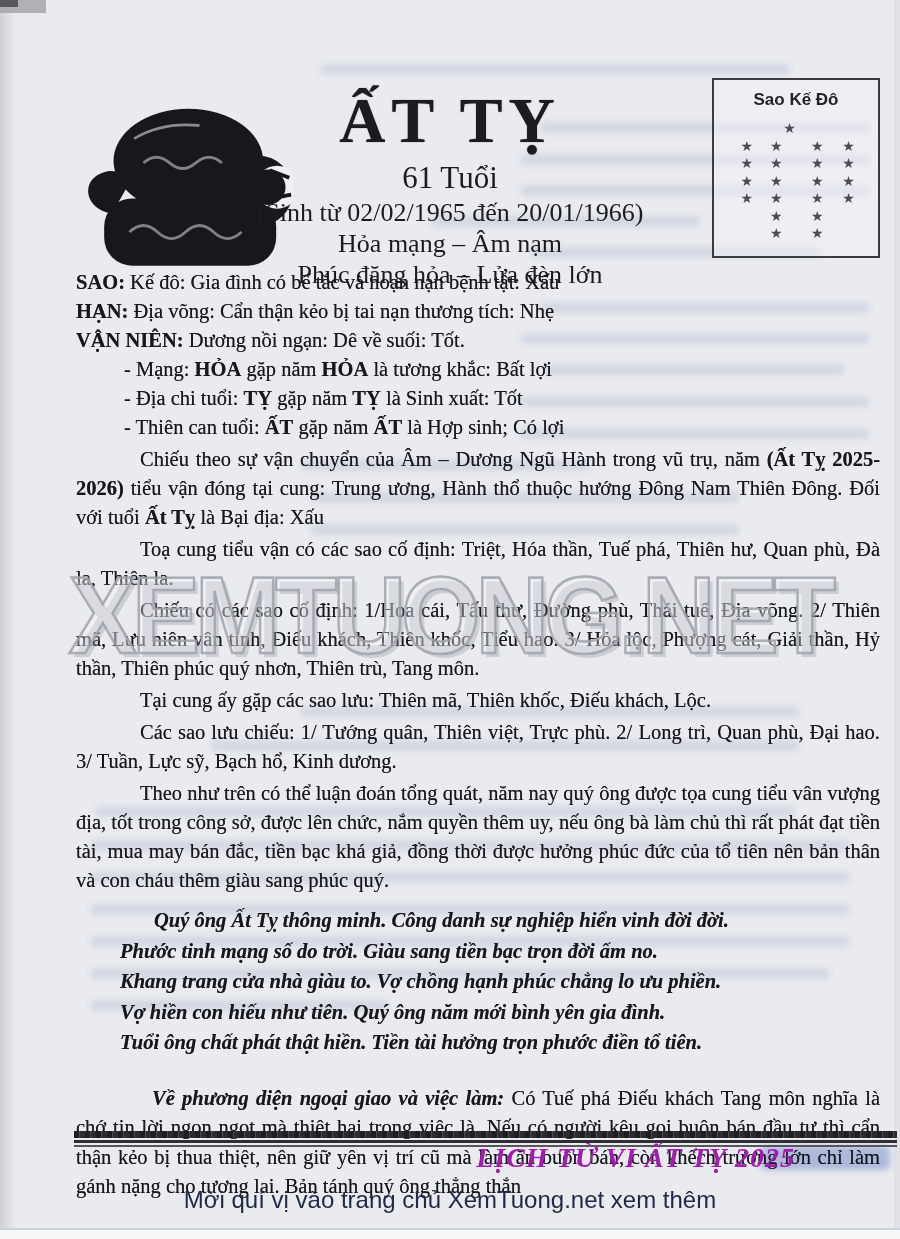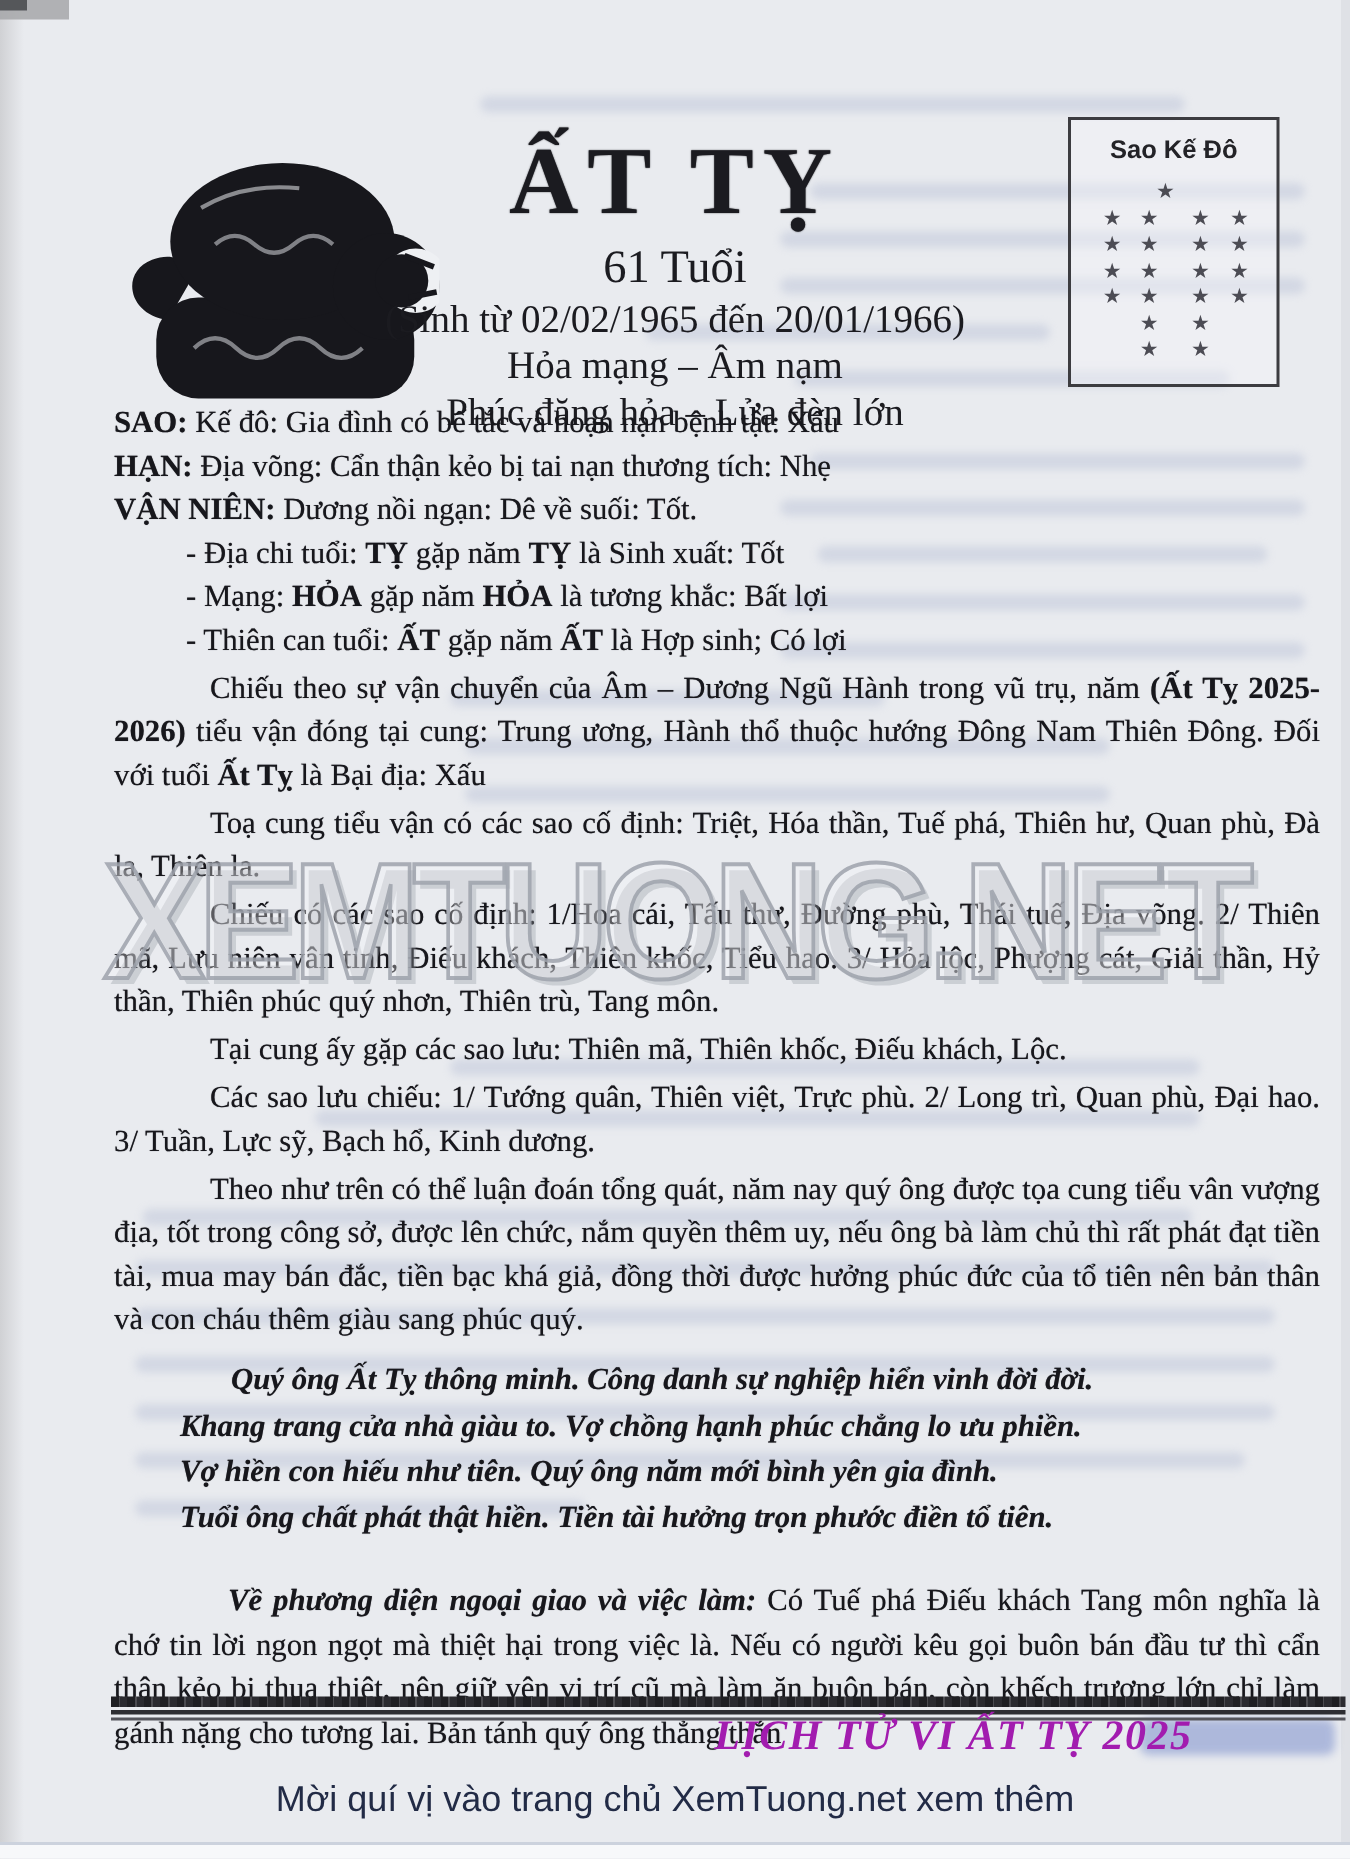--- a/index.html
+++ b/index.html
@@ -23,21 +23,21 @@
   .title{font-size:64px;font-weight:bold;letter-spacing:6px;line-height:66px;
       text-shadow:0 0 1px #2a2a2e;}
   .age{font-size:31px;margin-top:6px;}
   .birth{font-size:26px;margin-top:2px;}
   .elem{font-size:26px;margin-top:1px;}
 
   
   .snake{position:absolute;left:78px;top:100px;width:215px;height:180px;}
 
   
-  .star-box{position:absolute;left:712px;top:78px;width:141px;height:180px;
+  .star-box{position:absolute;left:712px;top:78px;width:168px;height:180px;
       border:2px solid #3c3c40;background:rgba(244,245,248,.45);box-sizing:border-box;}
   .star-box-title{font-family:"Liberation Sans","DejaVu Sans",sans-serif;font-weight:bold;
       font-size:17px;color:#232327;text-align:center;margin-top:10px;}
   .star-grid{position:relative;margin-top:10px;}
   .star-row{position:relative;height:17.5px;}
   .star{position:absolute;transform:translateX(-50%);font-size:14px;color:#4c4c54;line-height:17px;}
 
   
   .body-text{position:absolute;left:76px;right:20px;top:268px;color:#17171c;
       font-size:20.5px;line-height:29px;text-shadow:0 0 .5px rgba(23,23,28,.65);}
@@ -163,33 +163,34 @@
     <div class="age">61 Tuổi</div>
     <div class="birth">(Sinh từ 02/02/1965 đến 20/01/1966)</div>
     <div class="elem">Hỏa mạng – Âm nạm</div>
     <div class="elem">Phúc đăng hỏa – Lửa đèn lớn</div>
   </div>
 
   <div class="body-text">
     <div class="fate-line"><span style="font-weight: bold;">SAO:</span><span> Kế đô: Gia đình có bế tắc và hoạn nạn bệnh tật: Xấu</span></div>
     <div class="fate-line"><span style="font-weight: bold;">HẠN:</span><span> Địa võng: Cẩn thận kẻo bị tai nạn thương tích: Nhẹ</span></div>
     <div class="fate-line"><span style="font-weight: bold;">VẬN NIÊN:</span><span> Dương nồi ngạn: Dê về suối: Tốt.</span></div>
+    <div class="elem-line"><span>- Mạng: </span><span style="font-weight: bold;">HỎA</span><span> gặp năm </span><span style="font-weight: bold;">HỎA</span><span> là tương khắc: Bất lợi</span></div>
     <div class="elem-line"><span>- Địa chi tuổi: </span><span style="font-weight: bold;">TỴ</span><span> gặp năm </span><span style="font-weight: bold;">TỴ</span><span> là Sinh xuất: Tốt</span></div>
-    <div class="elem-line"><span>- Mạng: </span><span style="font-weight: bold;">HỎA</span><span> gặp năm </span><span style="font-weight: bold;">HỎA</span><span> là tương khắc: Bất lợi</span></div>
     <div class="elem-line"><span>- Thiên can tuổi: </span><span style="font-weight: bold;">ẤT</span><span> gặp năm </span><span style="font-weight: bold;">ẤT</span><span> là Hợp sinh; Có lợi</span></div>
 
     <div class="para"><span>Chiếu theo sự vận chuyển của Âm – Dương Ngũ Hành trong vũ trụ, năm </span><span style="font-weight: bold;">(Ất Tỵ 2025-2026)</span><span> tiểu vận đóng tại cung: Trung ương, Hành thổ thuộc hướng Đông Nam Thiên Đông. Đối với tuổi </span><span style="font-weight: bold;">Ất Tỵ</span><span> là Bại địa: Xấu</span></div>
     <div class="para"><span>Toạ cung tiểu vận có các sao cố định: Triệt, Hóa thần, Tuế phá, Thiên hư, Quan phù, Đà la, Thiên la.</span></div>
     <div class="para"><span>Chiếu có các sao cố định: 1/Hoa cái, Tấu thư, Đường phù, Thái tuế, Địa võng. 2/ Thiên mã, Lưu niên vân tinh, Điếu khách, Thiên khốc, Tiểu hao. 3/ Hỏa lộc, Phượng cát, Giải thần, Hỷ thần, Thiên phúc quý nhơn, Thiên trù, Tang môn.</span></div>
     <div class="para"><span>Tại cung ấy gặp các sao lưu: Thiên mã, Thiên khốc, Điếu khách, Lộc.</span></div>
     <div class="para"><span>Các sao lưu chiếu: 1/ Tướng quân, Thiên việt, Trực phù. 2/ Long trì, Quan phù, Đại hao. 3/ Tuần, Lực sỹ, Bạch hổ, Kinh dương.</span></div>
     <div class="para"><span>Theo như trên có thể luận đoán tổng quát, năm nay quý ông được tọa cung tiểu vân vượng địa, tốt trong công sở, được lên chức, nắm quyền thêm uy, nếu ông bà làm chủ thì rất phát đạt tiền tài, mua may bán đắc, tiền bạc khá giả, đồng thời được hưởng phúc đức của tổ tiên nên bản thân và con cháu thêm giàu sang phúc quý.</span></div>
 
     <div class="verse-block">
       <div class="verse">Quý ông Ất Tỵ thông minh. Công danh sự nghiệp hiển vinh đời đời.</div>
+      <div class="verse">Phước tinh mạng số do trời. Giàu sang tiền bạc trọn đời ấm no.</div>
       <div class="verse">Khang trang cửa nhà giàu to. Vợ chồng hạnh phúc chẳng lo ưu phiền.</div>
       <div class="verse">Vợ hiền con hiếu như tiên. Quý ông năm mới bình yên gia đình.</div>
       <div class="verse">Tuổi ông chất phát thật hiền. Tiền tài hưởng trọn phước điền tổ tiên.</div>
     </div>
 
     <div class="closing"><span style="font-weight: bold; font-style: italic;">Về phương diện ngoại giao và việc làm:</span><span> Có Tuế phá Điếu khách Tang môn nghĩa là chớ tin lời ngon ngọt mà thiệt hại trong việc là. Nếu có người kêu gọi buôn bán đầu tư thì cẩn thận kẻo bị thua thiệt, nên giữ yên vị trí cũ mà làm ăn buôn bán, còn khếch trương lớn chỉ làm gánh nặng cho tương lai. Bản tánh quý ông thẳng thắn</span></div>
   </div>
 
   <div class="watermark">XEMTUONG.NET</div>
 

